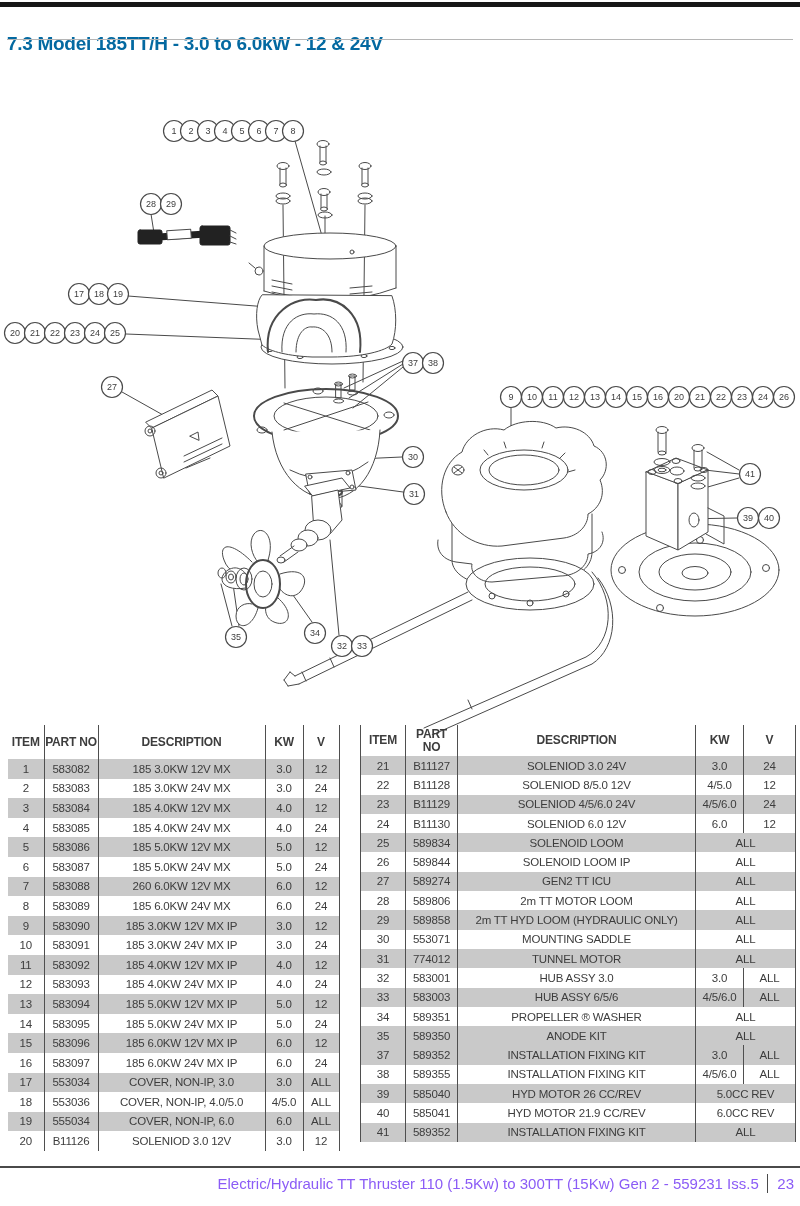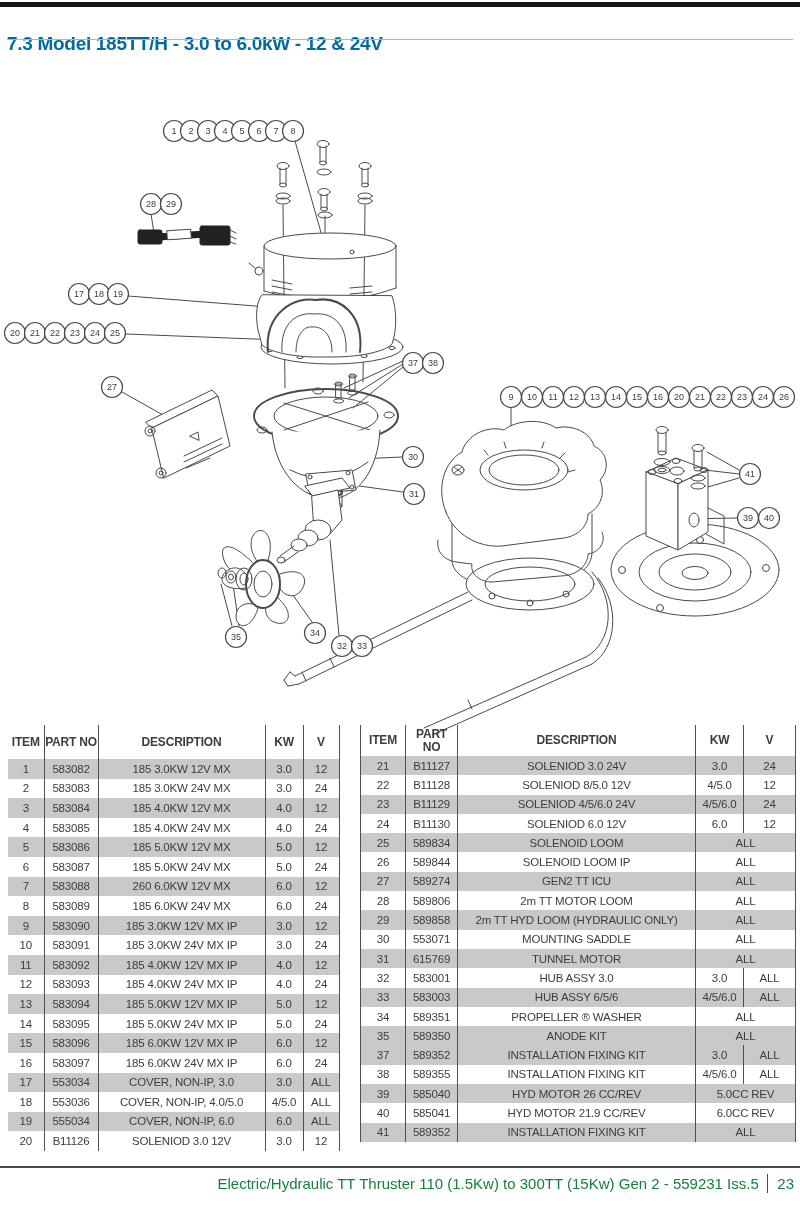--- a/index.html
+++ b/index.html
@@ -26,21 +26,21 @@
   tr.shaded{background:#c9c9c9;}
   #table-left{left:8px;top:725px;width:331px;}
   #table-left th{height:34px;}
   #table-left td{height:19.6px;}
   #table-right{left:360px;top:725px;width:435px;}
   #table-right th{height:31px;}
   #table-right td{height:19.3px;}
   #table-right td:first-child, #table-right th:first-child{border-left:1.5px solid #4f4f4f;}
   .footer-rule{position:absolute;top:1166px;left:0;width:800px;border-top:2px solid #4a4a4a;}
   .footer{position:absolute;top:1174px;right:6px;display:flex;align-items:center;
-          font-size:15px;color:#15803d;}
+          font-size:15px;color:#8b5cf6;}
   .footer .divider{width:1.5px;height:19px;background:#4a4a4a;margin:0 9px 0 8px;}
 </style>
 </head>
 <body>
 
 <div class="page">
 
   <div class="topbar"></div>
   <h1 class="title">7.3 Model 185TT/H - 3.0 to 6.0kW - 12 &amp; 24V</h1>
   <div class="title-rule"></div>
@@ -559,21 +559,21 @@
           <td colspan="2">ALL</td>
         </tr>
         <tr>
           <td>30</td>
           <td>553071</td>
           <td>MOUNTING SADDLE</td>
           <td colspan="2">ALL</td>
         </tr>
         <tr class="shaded">
           <td>31</td>
-          <td>615769</td>
+          <td>774012</td>
           <td>TUNNEL MOTOR</td>
           <td colspan="2">ALL</td>
         </tr>
         <tr>
           <td>32</td>
           <td>583001</td>
           <td>HUB ASSY 3.0</td>
           <td>3.0</td>
           <td>ALL</td>
         </tr>

